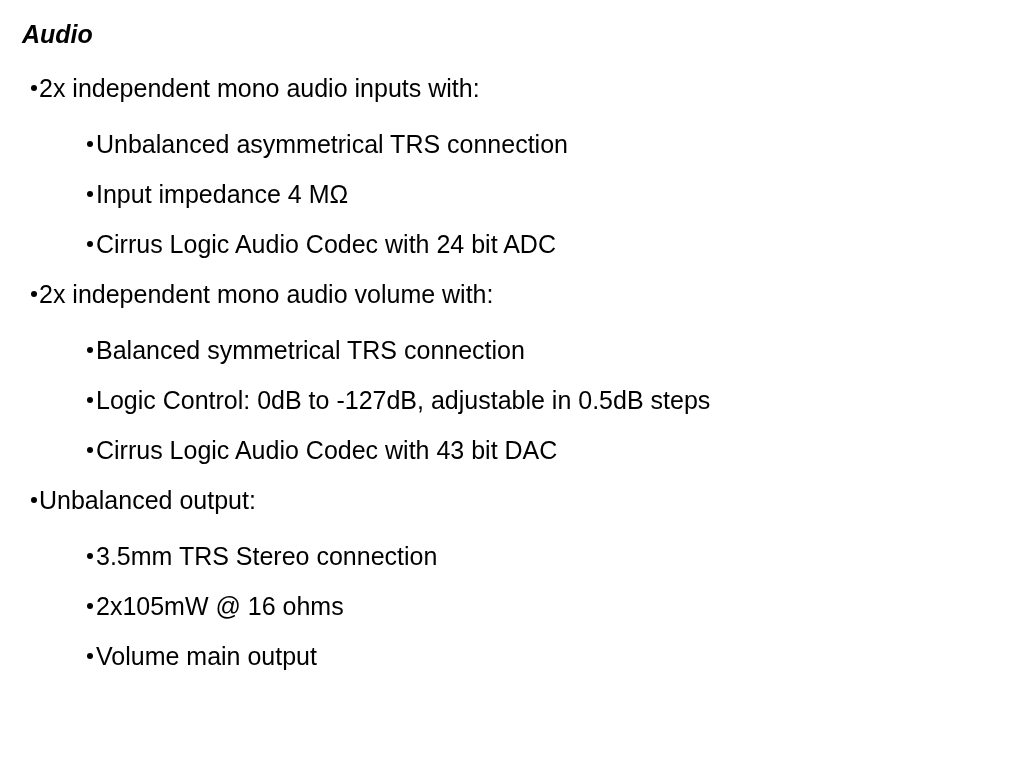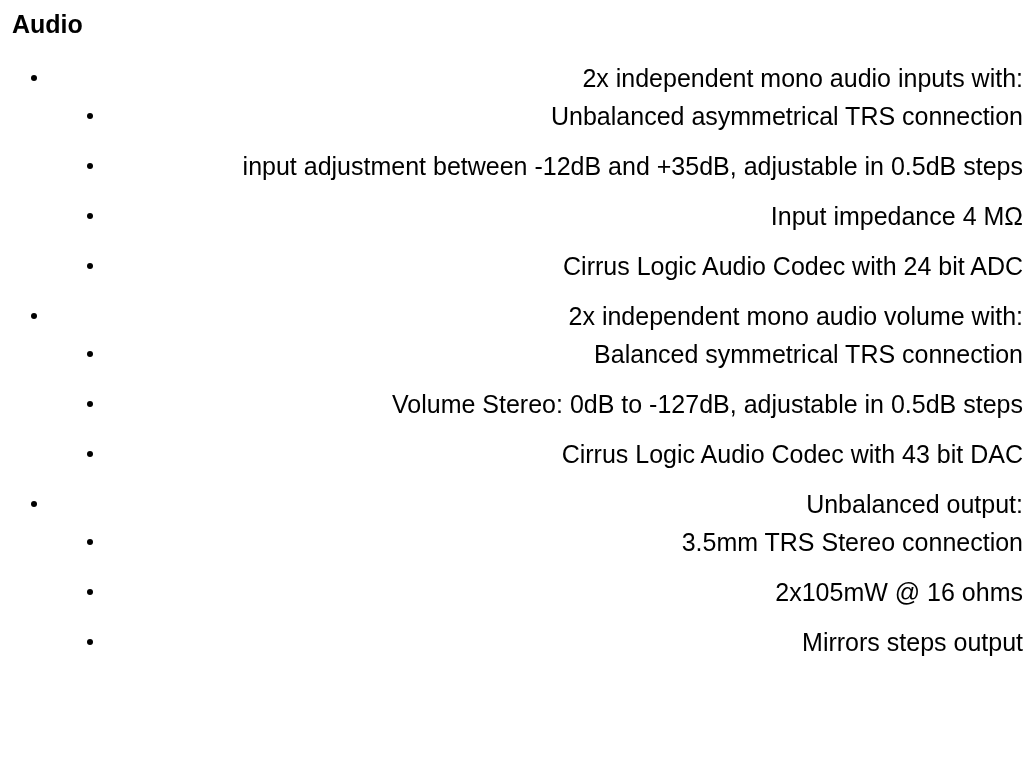--- a/index.html
+++ b/index.html
@@ -17,35 +17,35 @@
     padding: 8px 0 0 8px;
     font-family: "Liberation Sans", sans-serif;
     font-size: 25px;
     color: #000000;
     background: #ffffff;
   }
   .heading {
     font-size: 25px;
     font-weight: bold;
     line-height: 25px;
-    margin: 4px;
+    margin: 14px;
     padding: 0;
+    font-style: italic;
   }
   ul {
     list-style: none;
     margin: 0;
     padding: 0;
   }
   ul.l1 {
     margin-top: 29px;
     padding-left: 31px;
-    text-align: right;
   }
   ul.l2 {
-    margin-top: 13px;
+    margin-top: 31px;
     padding-left: 57px;
   }
   li {
     position: relative;
     line-height: 25px;
     margin: 0 0 25px 0;
     white-space: nowrap;
   }
   li::before {
     content: "";
@@ -60,28 +60,27 @@
   ul.l2 > li::before { left: -9px; }
 </style>
 </head>
 <body>
 
 <div class="page">
   <h1 class="heading">Audio</h1>
   <ul class="l1" id="audio-list">
       <li><span>2x independent mono audio inputs with:</span><ul class="l2">
           <li><span>Unbalanced asymmetrical TRS connection</span></li>
-          <li><span>input adjustment between -12dB and +35dB, adjustable in 0.5dB steps</span></li>
           <li><span>Input impedance 4 MΩ</span></li>
           <li><span>Cirrus Logic Audio Codec with 24 bit ADC</span></li>
         </ul></li>
       <li><span>2x independent mono audio volume with:</span><ul class="l2">
           <li><span>Balanced symmetrical TRS connection</span></li>
-          <li><span>Volume Stereo: 0dB to -127dB, adjustable in 0.5dB steps</span></li>
+          <li><span>Logic Control: 0dB to -127dB, adjustable in 0.5dB steps</span></li>
           <li><span>Cirrus Logic Audio Codec with 43 bit DAC</span></li>
         </ul></li>
       <li><span>Unbalanced output:</span><ul class="l2">
           <li><span>3.5mm TRS Stereo connection</span></li>
           <li><span>2x105mW @ 16 ohms</span></li>
-          <li><span>Mirrors steps output</span></li>
+          <li><span>Volume main output</span></li>
         </ul></li>
     </ul>
 </div>
 
 </body></html>

